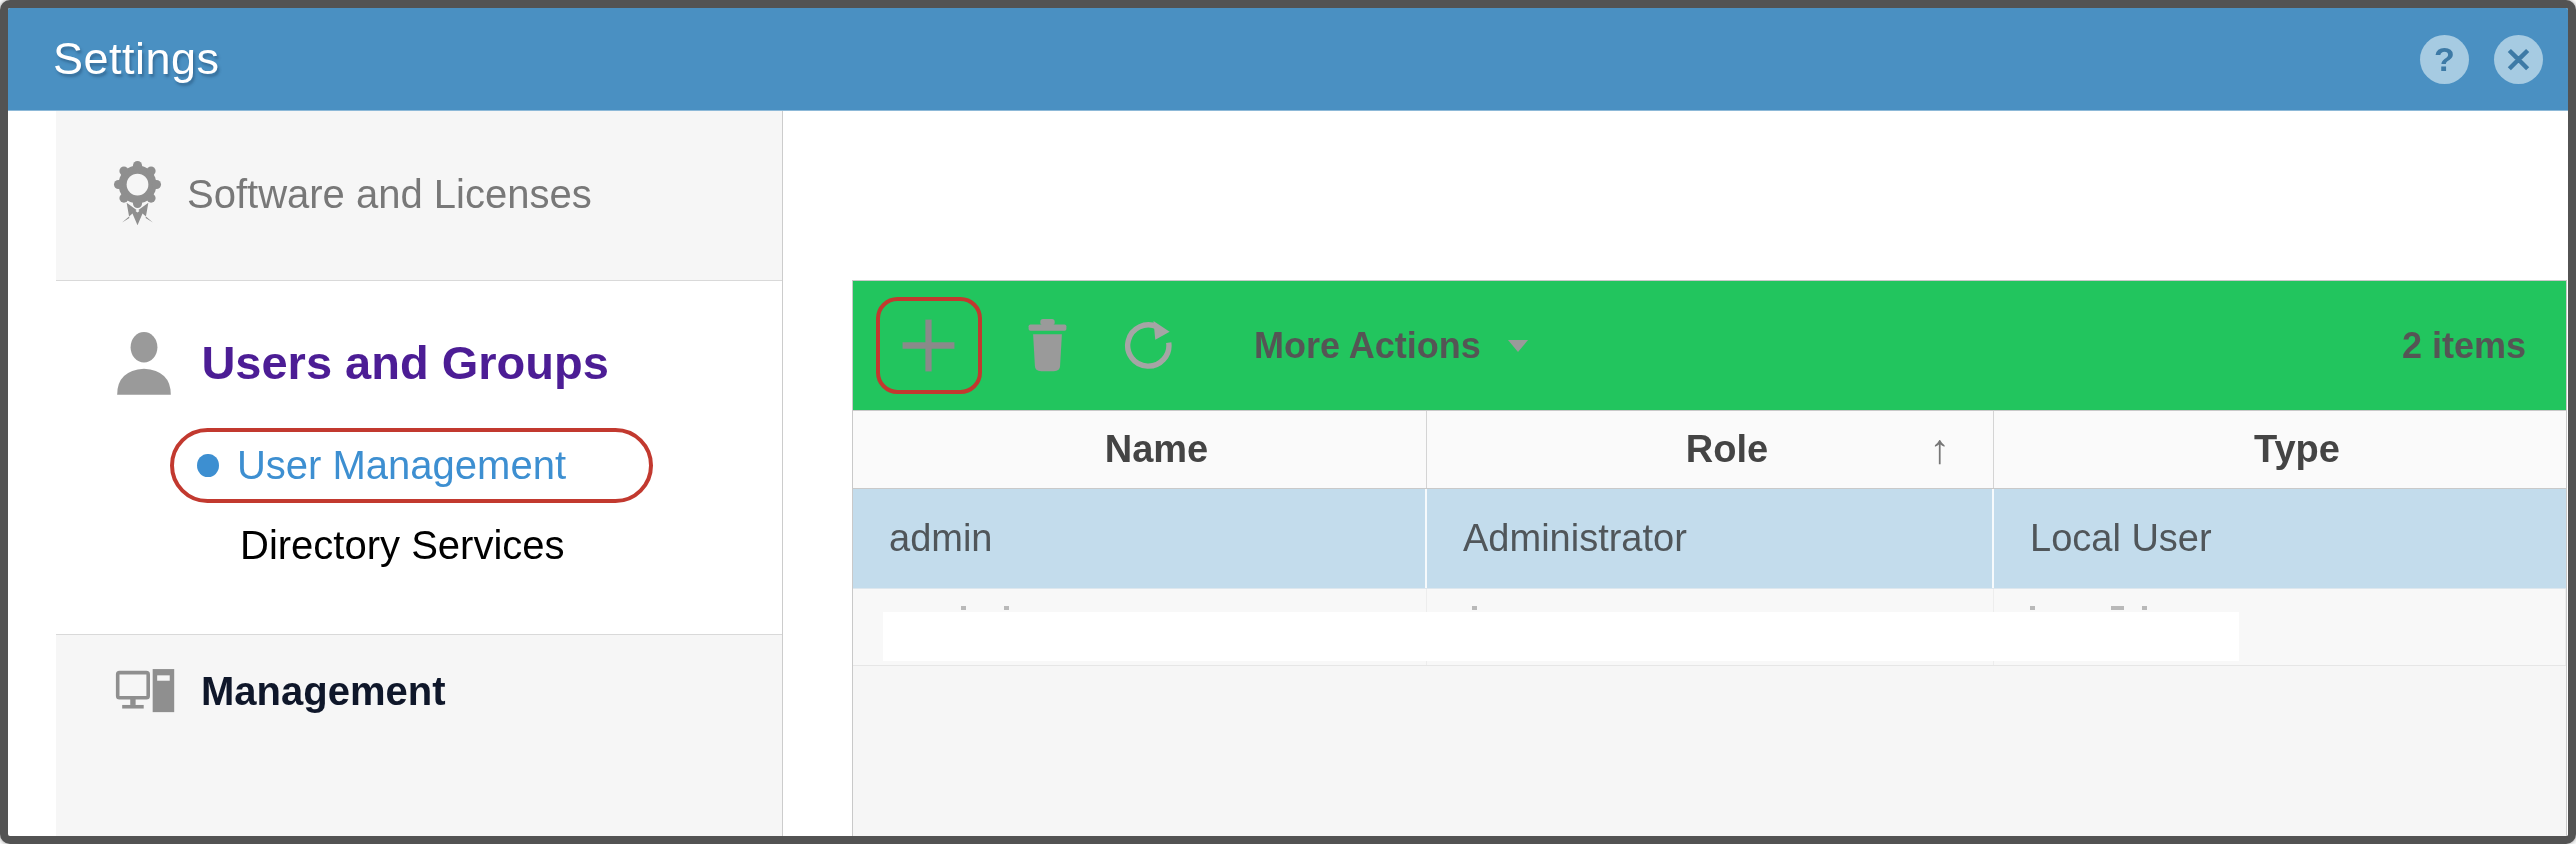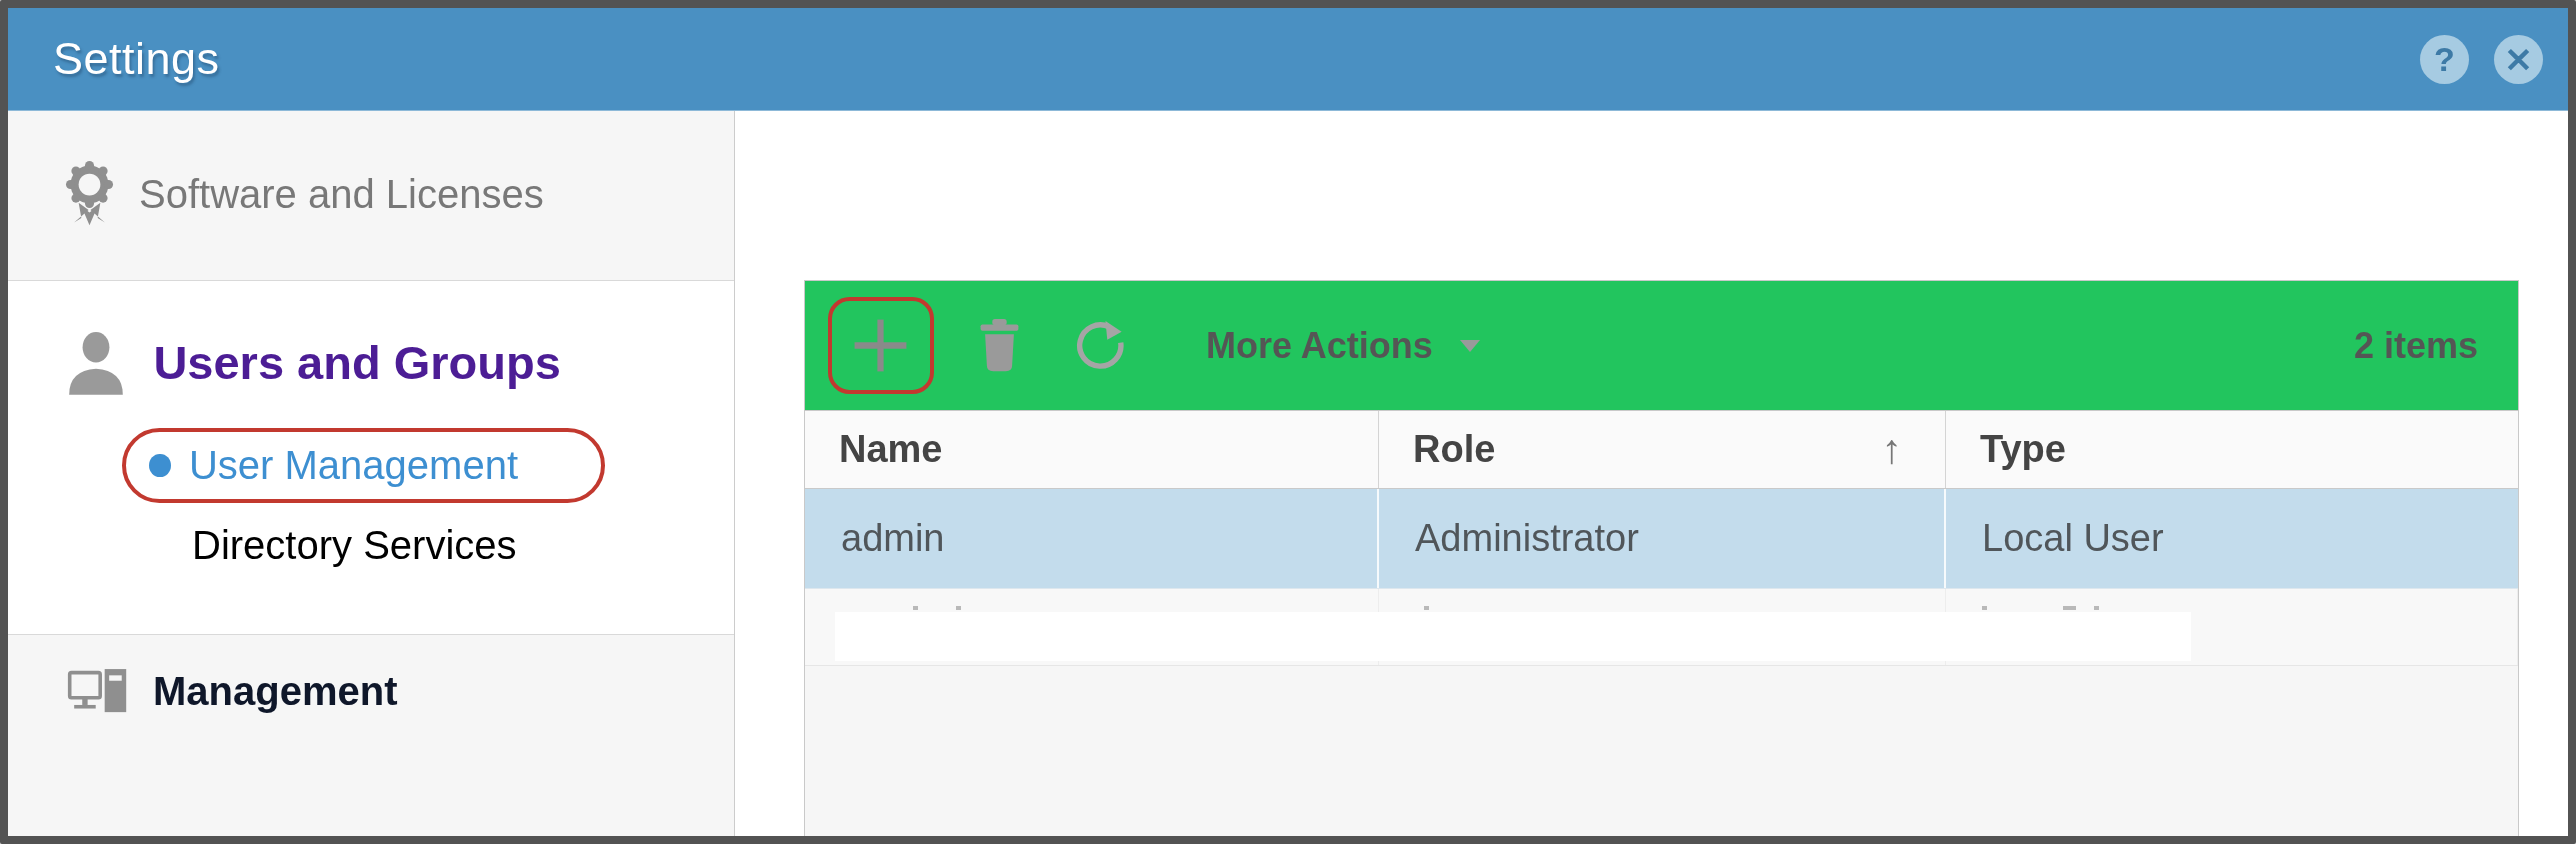--- a/index.html
+++ b/index.html
@@ -1,36 +1,36 @@
 <!DOCTYPE html>
 <html style="font-size:14.4px"><head>
 <meta charset="utf-8">
 <style>
   * { margin:0; padding:0; box-sizing:border-box; }
   html,body { width:2576px; height:844px; overflow:hidden; background:#fff;
               font-family:"Liberation Sans", sans-serif; }
 
   .frame { position:absolute; inset:0; width:2576px; height:844px;
-           border:8px solid #535353; border-radius:2px; overflow:hidden;
+           border:8px solid #535353; border-radius:10px; overflow:hidden;
            background:#fff; box-shadow:0 0 5.4px rgba(0,0,0,.45); }
 
   
   .titlebar { position:relative; height:103px; background:#4a90c2;
               border-bottom:1.8px solid #8db9d8;
               display:flex; align-items:center; }
   .titlebar .title { color:#fff; font-size:45px; margin-left:45px;
                      text-shadow:1.8px 2.7px 2.7px rgba(20,50,80,.35); letter-spacing:0.5px; }
   .tb-buttons { position:absolute; right:25px; top:0; height:103px;
                 display:flex; align-items:center; gap:25px; }
   .tb-circle { width:49px; height:49px; border-radius:50%; background:#a6cbe2;
                display:flex; align-items:center; justify-content:center;
                color:#3d7aa6; font-weight:bold; font-size:34px; cursor:pointer; }
 
   
-  .content { position:relative; display:flex; height:732px; }
+  .content { position:relative; display:flex; height:732px;margin-left:48px; }
 
   
   .sidebar { position:relative; width:727px; height:100%; background:#f6f6f6;
              border-right:1.8px solid #cccccc; flex:none; }
   .sec-bg2 { position:absolute; left:0; top:169px; width:100%; height:355px; background:#ffffff;
              border-top:1.8px solid #d9d9d9; border-bottom:1.8px solid #d9d9d9; }
   .side-row { position:absolute; display:flex; align-items:center; }
   .row-soft { left:57px; top:50px; gap:25px; }
   .row-users { left:54px; top:218px; gap:23.4px; }
   .row-mgmt { left:59px; top:556px; gap:25px; }
@@ -71,21 +71,21 @@
   .more-actions span { font-size:36px; color:#555; white-space:nowrap; }
   .caret-down { width:0; height:0; border-left:10.8px solid transparent;
                 border-right:10.8px solid transparent; border-top:12.6px solid #9a9a9a; }
   .items-count { position:absolute; right:40px; top:0; height:130px; display:flex;
                  align-items:center; font-size:36px; color:#555; }
 
   
   .thead { display:flex; height:78px; flex:none; background:#fafafa;
            border-bottom:1.8px solid #c9c9c9; }
   .th { display:flex; align-items:center; padding-left:34px; font-size:38px;
-        font-weight:bold; color:#444; border-right:1.8px solid #d4d4d4; position:relative; }
+        font-weight:bold; color:#444; border-right:1.8px solid #d4d4d4; position:relative;justify-content:center; }
   .th:last-child { border-right:none; }
   .w-name { width:574px; flex:none; } .w-role { width:567px; flex:none; } .w-type { flex:1; }
   .sort-arrow { position:absolute; right:43px; font-size:41px; color:#777; font-weight:normal; }
 
   .trow { display:flex; flex:none; position:relative; }
   .row-selected { height:100px; background:#c3dcec; border-bottom:1.8px solid #dde7ee; }
   .row-redacted { height:77px; background:#f8f8f8; border-bottom:1.8px solid #e6e6e6; }
   .td { display:flex; align-items:center; padding-left:36px; font-size:38px; color:#50565a;
         border-right:2.7px solid rgba(255,255,255,.85); }
   .row-redacted .td { border-right:1.8px solid #ededed; }

